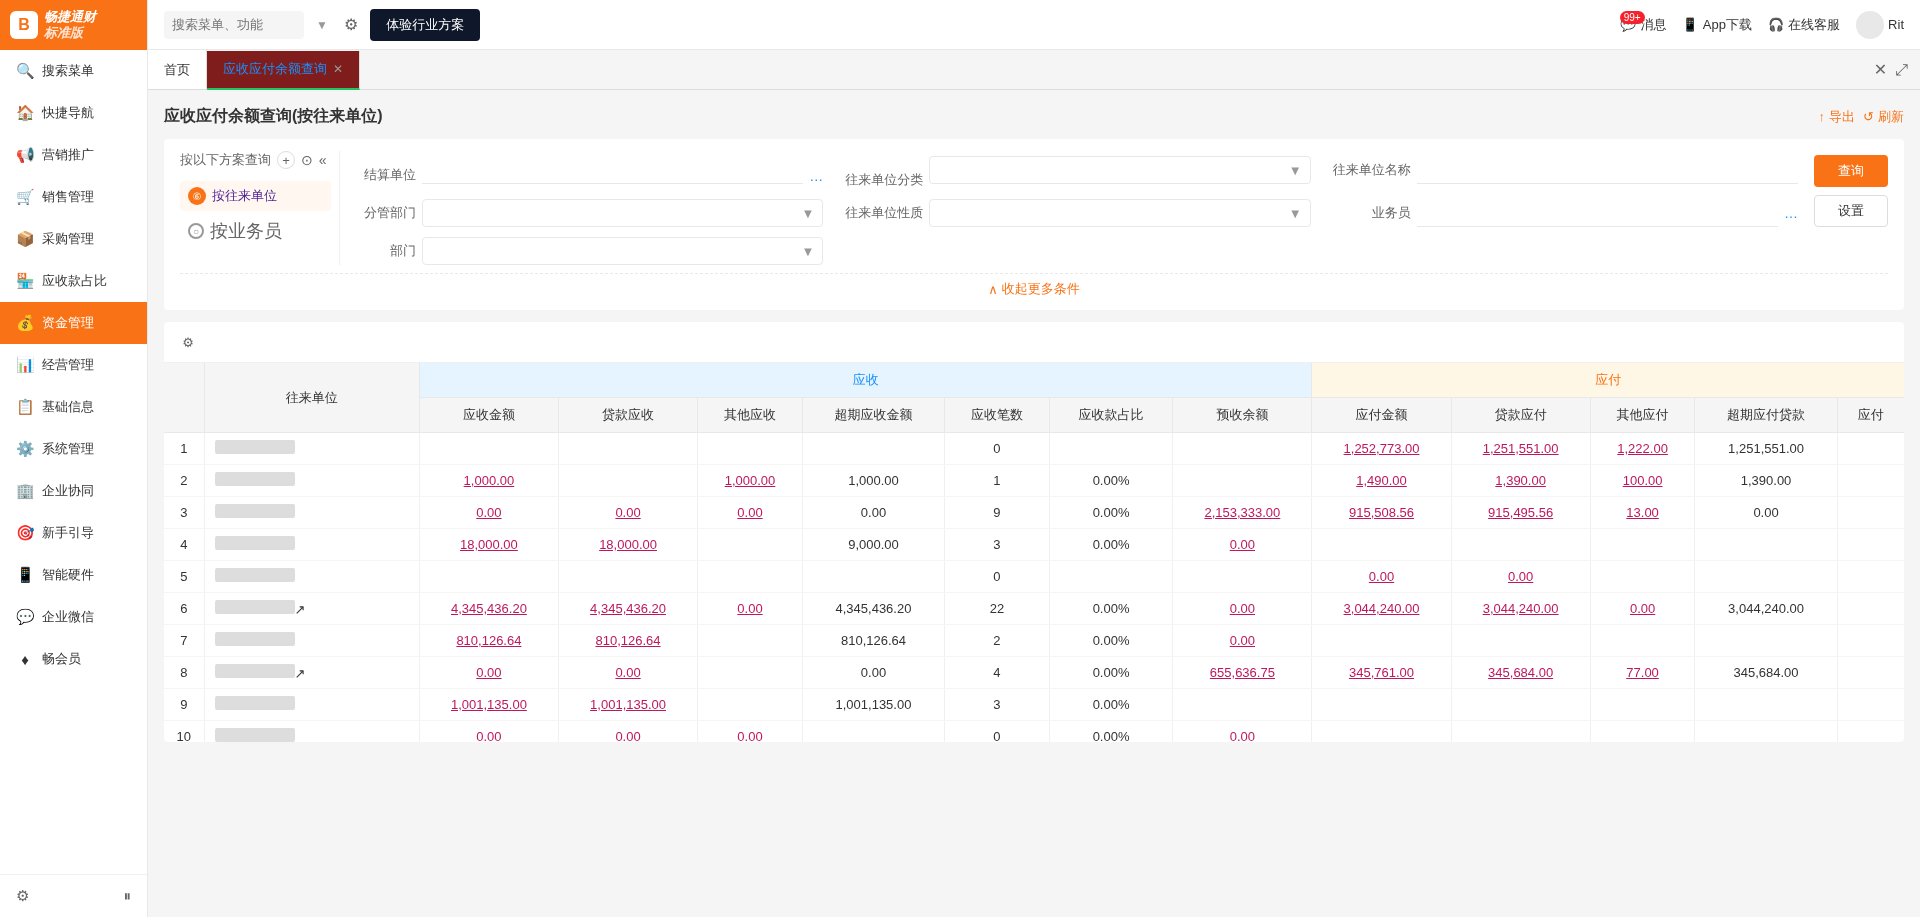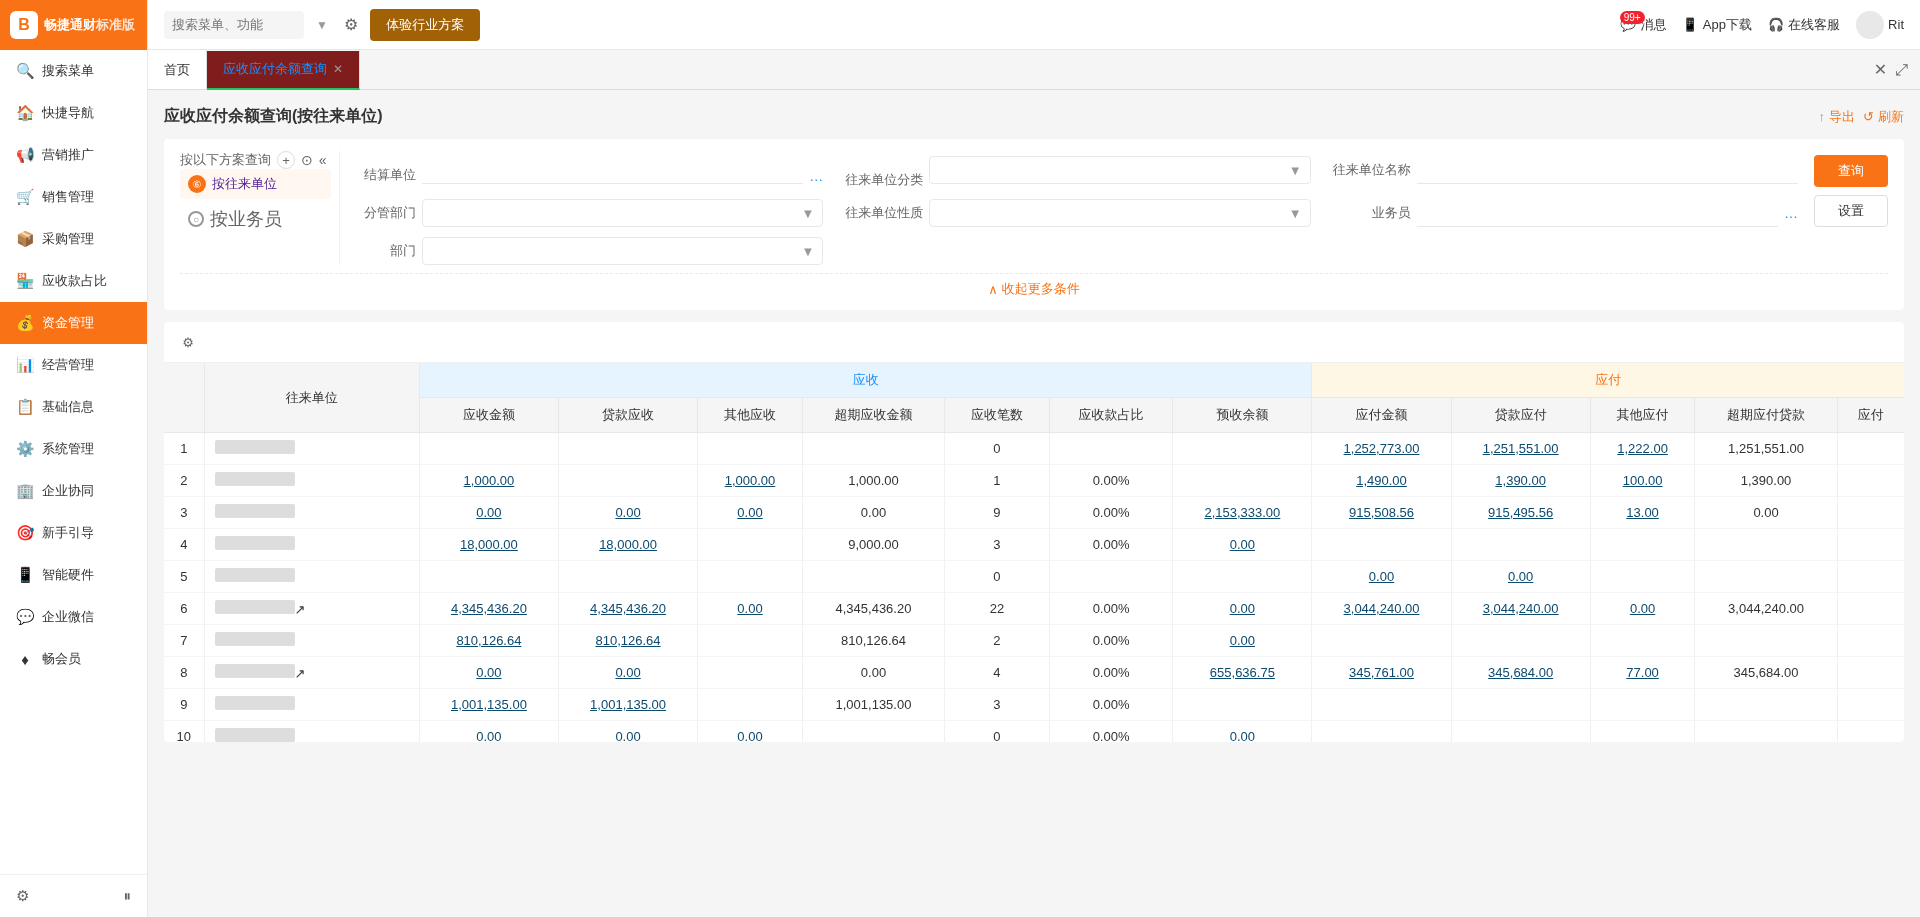--- a/index.html
+++ b/index.html
@@ -2,38 +2,38 @@
 <html><head>
   <meta charset="utf-8">
   <style>
     * { box-sizing: border-box; margin: 0; padding: 0; font-family: 'Microsoft YaHei', Arial, sans-serif; font-size: 13px; }
     body { background: #f0f2f5; display: flex; height: 917px; overflow: hidden; }
 
     
     .sidebar { width: 148px; background: #fff; display: flex; flex-direction: column; height: 100%; border-right: 1px solid #e8e8e8; flex-shrink: 0; }
     .sidebar-logo { background: #f97316; height: 50px; display: flex; align-items: center; padding: 0 10px; color: white; font-weight: bold; font-size: 14px; gap: 6px; flex-shrink: 0; }
     .sidebar-logo-icon { width: 28px; height: 28px; background: white; border-radius: 6px; display: flex; align-items: center; justify-content: center; color: #f97316; font-weight: bold; font-size: 16px; }
-    .sidebar-logo-text { display: flex; flex-direction: row; line-height: 1.2; }
+    .sidebar-logo-text { display: flex; flex-direction: column; line-height: 1.2; font-style: italic; }
     .sidebar-logo-sub { font-size: 10px; color: rgba(255,255,255,0.8); }
     .sidebar-item { display: flex; align-items: center; gap: 8px; padding: 12px 16px; cursor: pointer; color: #333; transition: background 0.2s; }
     .sidebar-item.active { background: #f97316; color: white; }
     .sidebar-item .icon { font-size: 15px; width: 18px; text-align: center; }
     .sidebar-bottom { margin-top: auto; display: flex; align-items: center; padding: 12px 16px; gap: 8px; border-top: 1px solid #f0f0f0; }
     .sidebar-bottom .icon { font-size: 15px; cursor: pointer; color: #666; }
 
     
     .main { flex: 1; display: flex; flex-direction: column; height: 100%; overflow: hidden; }
 
     
     .topbar { background: #fff; height: 50px; display: flex; align-items: center; padding: 0 16px; gap: 12px; border-bottom: 1px solid #e8e8e8; flex-shrink: 0; }
     .topbar-breadcrumb { color: #999; font-size: 13px; display: flex; align-items: center; gap: 4px; }
     .topbar-breadcrumb input { border: none; outline: none; color: #999; font-size: 13px; width: 150px; background: transparent; }
     .topbar-chevron { color: #999; font-size: 12px; cursor: pointer; }
     .topbar-gear { color: #666; font-size: 16px; cursor: pointer; margin-left: 4px; }
-    .topbar-btn { background: #a16207; color: white; border: none; padding: 7px 16px; border-radius: 4px; cursor: pointer; font-size: 13px; }
+    .topbar-btn { background: #0f172a; color: white; border: none; padding: 7px 16px; border-radius: 4px; cursor: pointer; font-size: 13px; }
     .topbar-right { margin-left: auto; display: flex; align-items: center; gap: 16px; color: #333; }
     .badge { position: absolute; top: -6px; right: -8px; background: #f5222d; color: white; font-size: 10px; padding: 1px 4px; border-radius: 8px; }
     .topbar-right-item { display: flex; align-items: center; gap: 4px; cursor: pointer; color: #333; }
     .user-avatar { width: 28px; height: 28px; background: #e8e8e8; border-radius: 50%; }
 
     
     .tabbar { background: #f5f5f5; display: flex; align-items: center; height: 40px; border-bottom: 1px solid #ddd; flex-shrink: 0; }
     .tab { padding: 0 16px; height: 100%; display: flex; align-items: center; gap: 6px; cursor: pointer; color: #666; border-right: 1px solid #ddd; }
     .tab.home { background: #fff; color: #333; }
     .tab.active { background: #7f1d1d; color: #1890ff; border-bottom: 2px solid #22c55e; margin-bottom: -1px; }
@@ -53,21 +53,21 @@
 
     
     .table-container { background: #fff; border-radius: 4px; overflow: auto; }
     .table-toolbar { display: flex; align-items: center; padding: 8px 12px; border-bottom: 1px solid #f0f0f0; }
     .gear-btn { width: 24px; height: 24px; display: flex; align-items: center; justify-content: center; cursor: pointer; color: #666; }
     table { width: 100%; border-collapse: collapse; font-size: 12px; }
     thead tr th { background: #f5f5f5; padding: 8px 10px; text-align: center; color: #333; font-weight: 500; border-bottom: 1px solid #e8e8e8; border-right: 1px solid #e8e8e8; white-space: nowrap; position: sticky; top: 0; z-index: 1; }
     thead tr th:last-child { border-right: none; }
     tbody tr td { padding: 7px 10px; text-align: center; border-bottom: 1px solid #f5f5f5; border-right: 1px solid #f0f0f0; color: #333; white-space: nowrap; }
     tbody tr td:last-child { border-right: none; }
-    .td-link { color: #0c4a6e; text-decoration: underline; cursor: pointer; }
+    .td-link { color: #be185d; text-decoration: underline; cursor: pointer; }
     .td-blurred { color: transparent; text-shadow: 0 0 6px rgba(0,0,0,0.4); user-select: none; background: #e8e8e8; border-radius: 3px; font-size: 11px; }
     .group-header { background: #fafafa; text-align: center; font-weight: 500; color: #333; }
     .query-btn { background: #f97316; color: white; border: none; padding: 7px 24px; border-radius: 4px; cursor: pointer; font-size: 13px; }
     .settings-btn { background: white; color: #333; border: 1px solid #ddd; padding: 6px 20px; border-radius: 4px; cursor: pointer; font-size: 13px; }
   </style>
 </head>
 <body>
 
 <div class="sidebar">
   <div class="sidebar-logo">
@@ -208,21 +208,21 @@
           <span>↺</span>
           <span>刷新</span>
         </button>
       </div>
     </div>
 
     <div style="background:#fff;border-radius:4px;padding:12px 16px;margin-bottom:12px;">
       <div style="display:flex;gap:16px;">
 
         <div style="width:160px;flex-shrink:0;border-right:1px solid #f0f0f0;padding-right:8px;">
-          <div style="display:flex;align-items:center;gap:6px;margin-bottom:0;">
+          <div style="display:flex;align-items:center;gap:6px;margin-bottom:12px;">
             <span style="color:#666;font-size:13px;">按以下方案查询</span>
             <span style="width:18px;height:18px;border:1px solid #ddd;border-radius:50%;display:flex;align-items:center;justify-content:center;cursor:pointer;color:#666;font-size:13px;flex-shrink:0;">+</span>
             <span style="cursor:pointer;color:#666;font-size:14px;">⊙</span>
             <span style="cursor:pointer;color:#666;font-size:14px;">«</span>
           </div>
           <div class="filter-sidebar-item active">
             <div class="icon-circle" style="width:18px;height:18px;border-radius:50%;background:#f97316;display:flex;align-items:center;justify-content:center;color:white;font-size:10px;flex-shrink:0;">⑥</div>
             <span style="color:#4c1d95;font-size:13px;">按往来单位</span>
           </div>
           <div class="filter-sidebar-item" style="display:flex;align-items:center;gap:6px;padding:4px 8px;cursor:pointer;margin-top:4px;">

